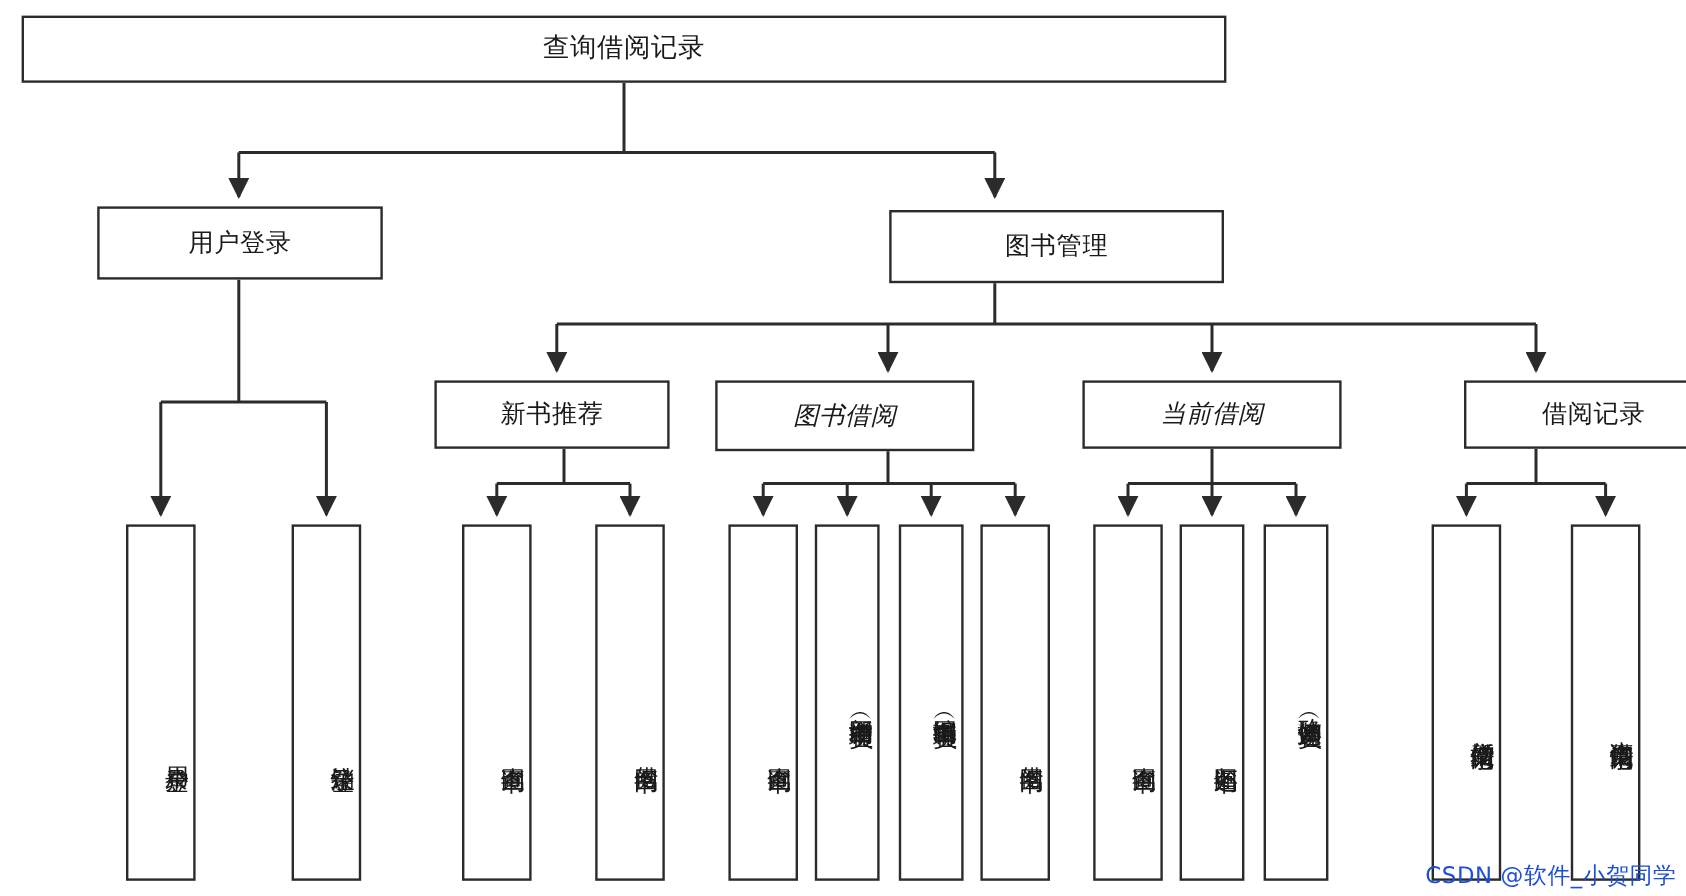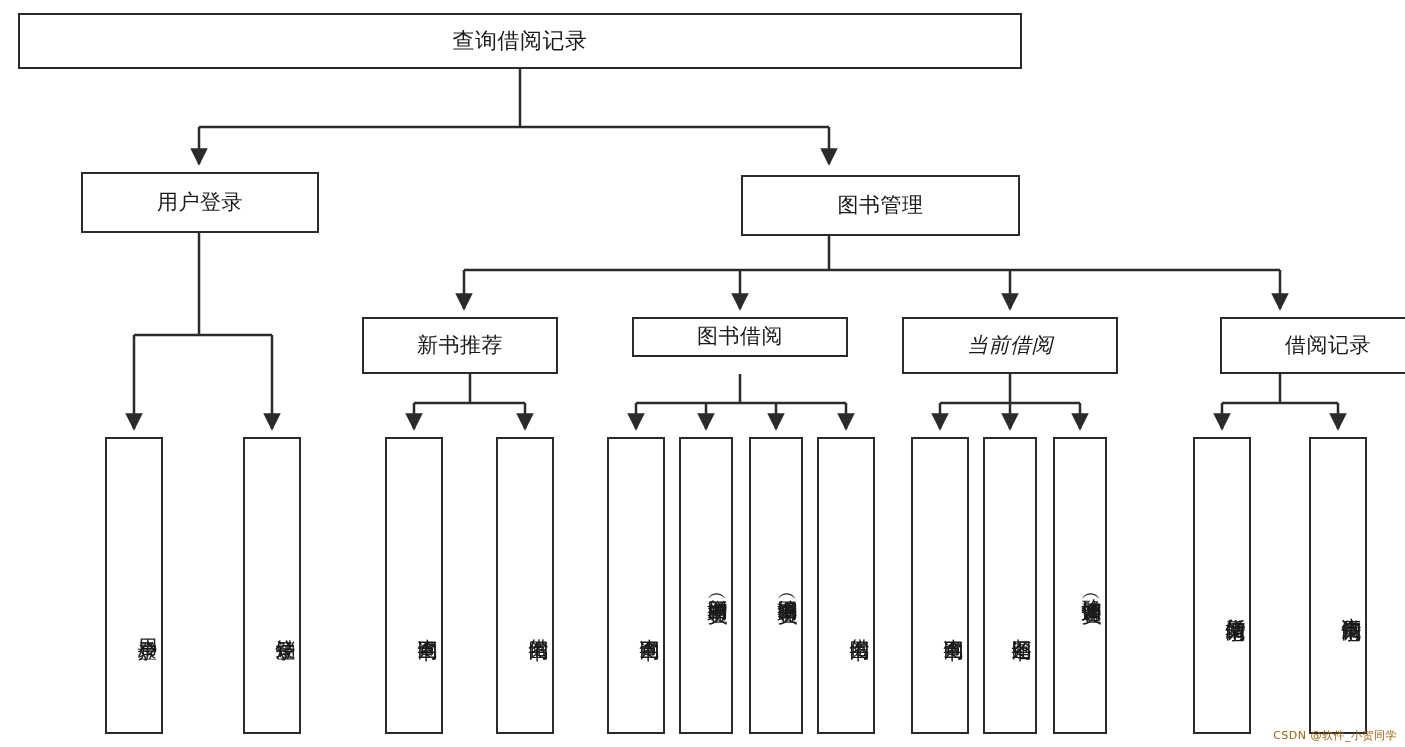--- a/index.html
+++ b/index.html
@@ -58,22 +58,22 @@
     display: block;
     white-space: nowrap;
   }
   #root-node {
     font-size: 22px;
   }
   #watermark {
     position: absolute;
     right: 8px;
     bottom: 4px;
-    font-size: 11px;
-    color: #a16207;
+    font-size: 19px;
+    color: #1d4ed8;
     white-space: nowrap;
     letter-spacing: 0.5px;
   }
 </style>
 </head>
 <body>
 
 <div id="diagram-root">
 
   <svg id="edges-layer" viewBox="0 0 1405 747" width="1405" height="747" xmlns="http://www.w3.org/2000/svg">
@@ -133,21 +133,21 @@
   <div class="node horizontal" style="left:81px; top:172px; width:238px; height:61px;">
     <span class="node-label">用户登录</span>
   </div>
   <div class="node horizontal" style="left:711px; top:175px; width:279px; height:61px;margin-left:30px;">
     <span class="node-label">图书管理</span>
   </div>
 
   <div class="node horizontal" style="left:362px; top:317px; width:196px; height:57px;">
     <span class="node-label">新书推荐</span>
   </div>
-  <div class="node horizontal" style="left:632px; top:317px; width:216px; height:40px;">
+  <div class="node horizontal" style="left:596px; top:317px; width:216px; height:59px;font-style:italic;">
     <span class="node-label">图书借阅</span>
   </div>
   <div class="node horizontal" style="left:902px; top:317px; width:216px; height:57px;font-style:italic;">
     <span class="node-label">当前借阅</span>
   </div>
   <div class="node horizontal" style="left:1172px; top:317px; width:216px; height:57px;margin-left:48px;">
     <span class="node-label">借阅记录</span>
   </div>
 
   <div class="node vertical" style="left:105px; top:437px; width:58px; height:297px; padding-top:78px;">

